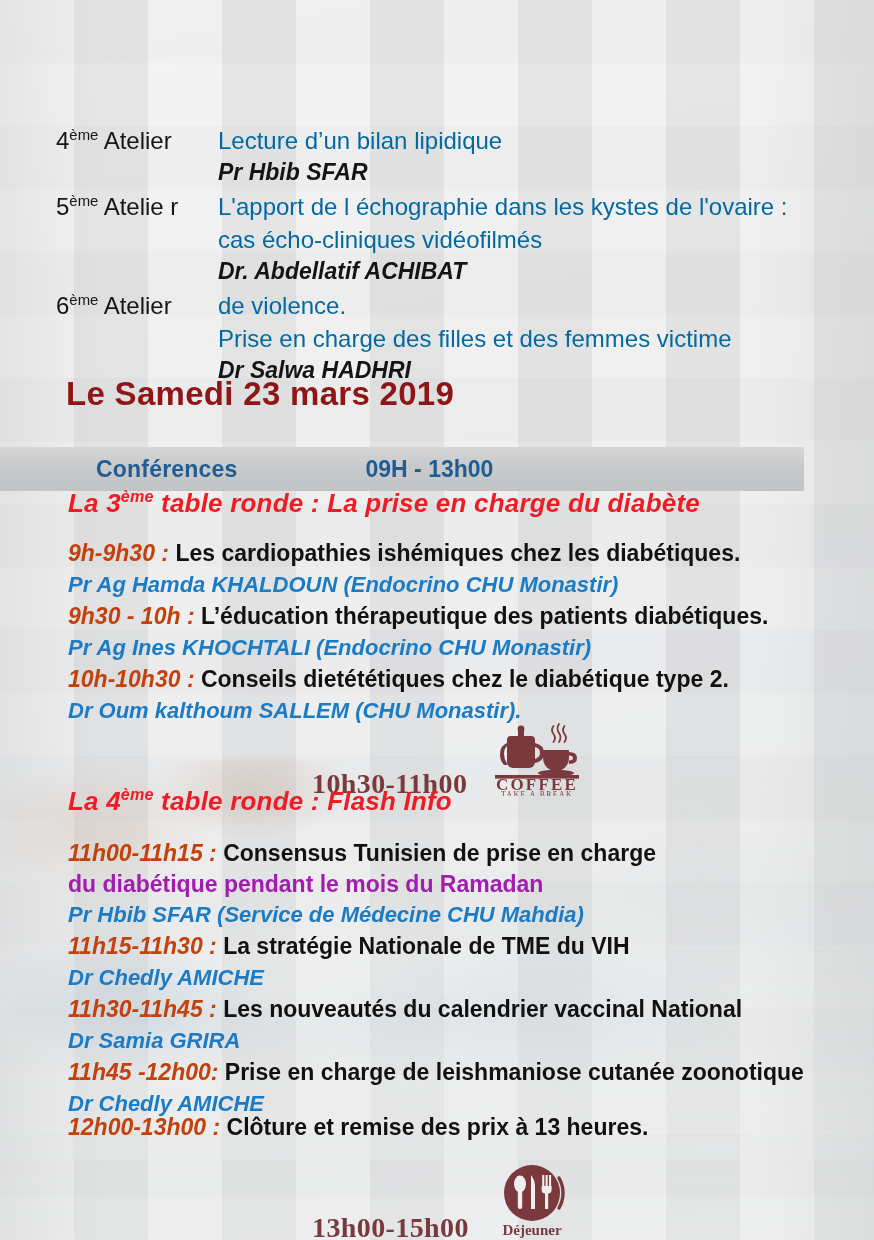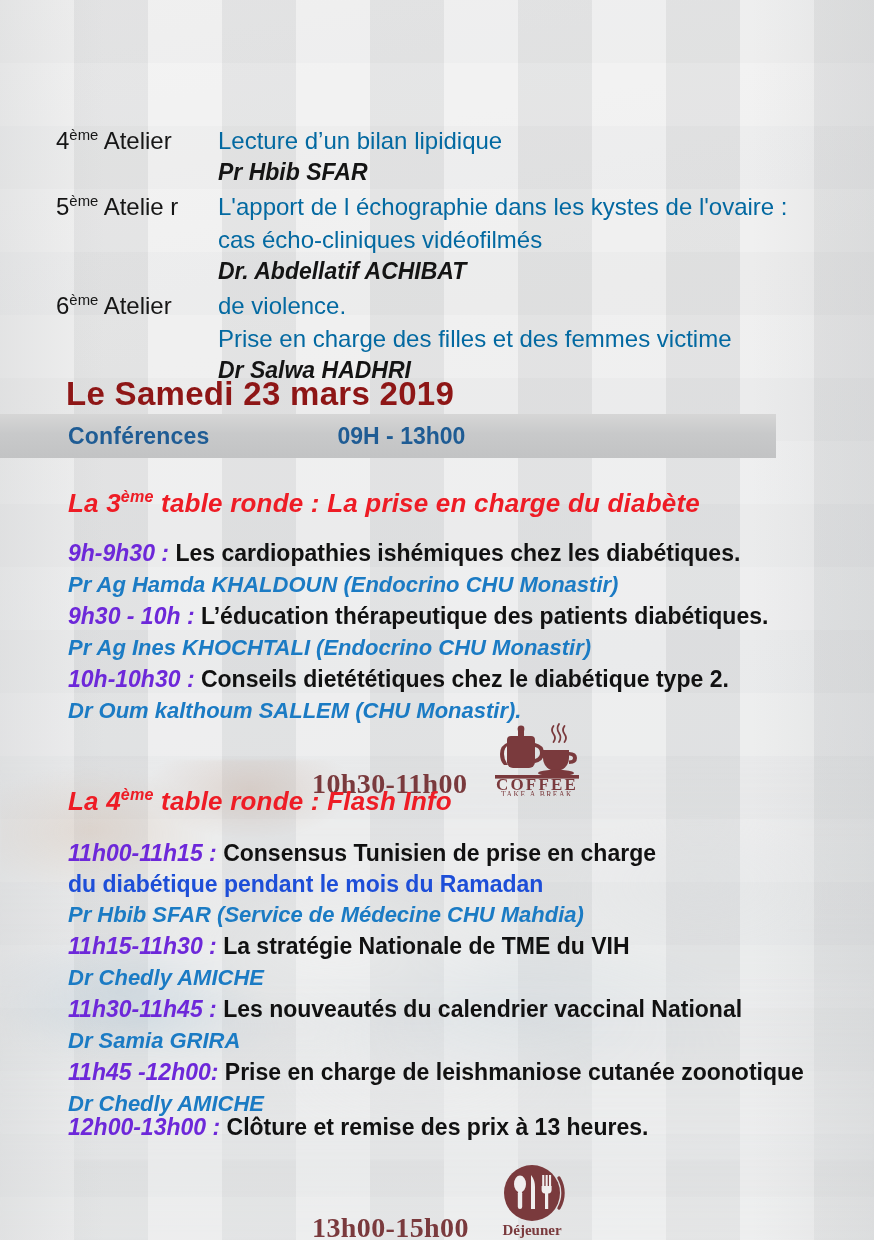--- a/index.html
+++ b/index.html
@@ -103,21 +103,21 @@
   .sup {
     font-size: 0.62em;
     vertical-align: super;
     line-height: 0;
   }
 
   #bar-seance { top: 64px; width: 786px; }
   #bar-seance .bar-title { margin-left: 62px; }
   #bar-seance .bar-time  { margin-left: 131px; }
 
-  #bar-conf { top: 414px; width: 776px; }
+  #bar-conf { top: 447px; width: 776px; padding-left: 28px; }
   #bar-conf .bar-title { margin-left: 68px; }
   #bar-conf .bar-time  { margin-left: 128px; }
 
   
   .ateliers {
     position: absolute;
     top: 124px;
     left: 56px;
     width: 790px;
   }
@@ -182,34 +182,34 @@
   #talks-rt4 { top: 838px; }
 
   .talk-line {
     font-size: 23px;
     line-height: 30px;
     color: #111;
     font-weight: bold;
     margin-bottom: 1px;
   }
   .talk-time {
-    color: #6d28d9;
+    color: #c2410c;
     font-weight: bold;
     font-style: italic;
     margin-top: 7px;
   }
   .talk-subject {
     color: #111;
     font-weight: bold;
     font-style: normal;
   }
   .talk-cont {
     font-size: 23px;
     line-height: 30px;
-    color: #1d4ed8;
+    color: #a21caf;
     font-weight: bold;
   }
   .talk-speaker {
     color: #1b7bc4;
     font-size: 22px;
     line-height: 31px;
     font-weight: bold;
     font-style: italic;
     margin-bottom: 1px;
   }

